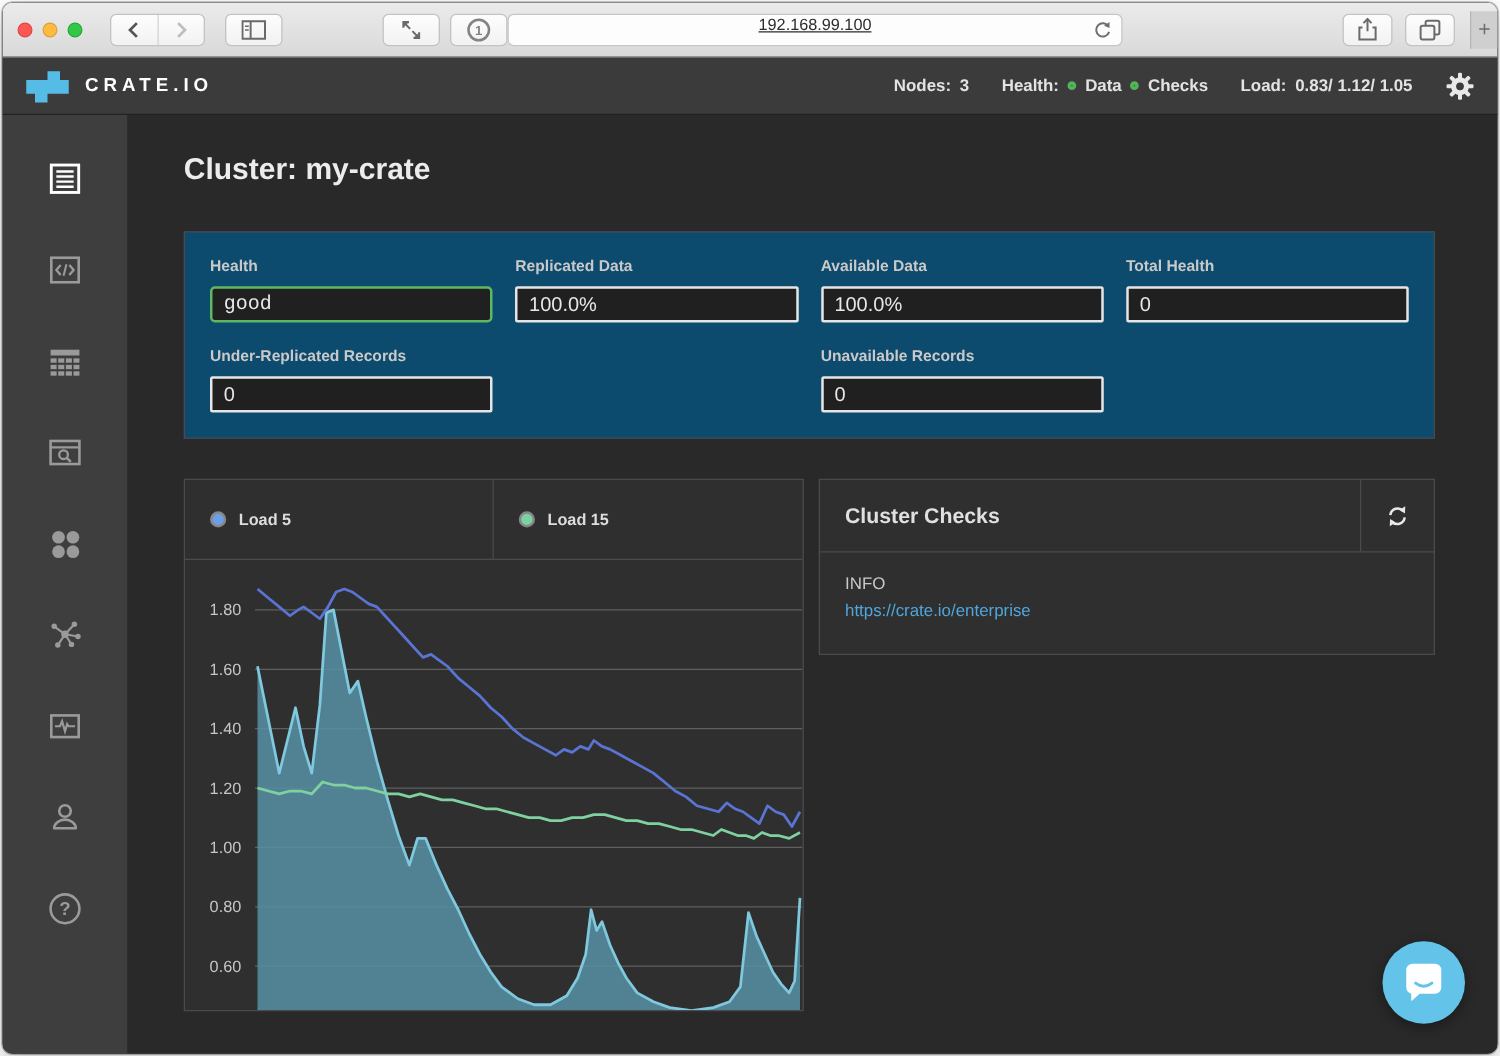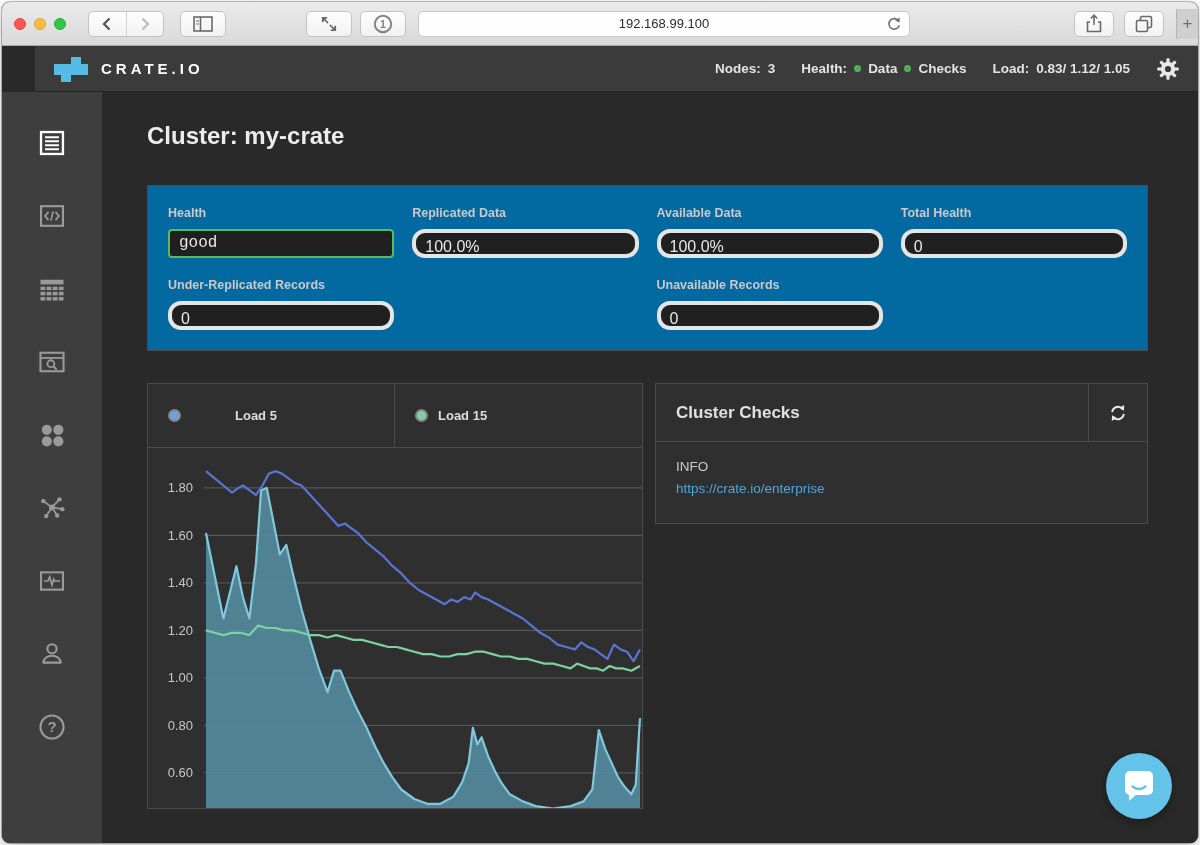--- a/index.html
+++ b/index.html
@@ -16,67 +16,67 @@
   .tl-yellow { background:#fdbc40; border:1px solid #de9f34; }
   .tl-green { background:#33c748; border:1px solid #27aa35; }
   .cbtn { height:26px; background:linear-gradient(#fdfdfd,#f2f2f2); border:1px solid #c3c3c3; border-radius:5px;
           display:inline-flex; align-items:center; justify-content:center; color:#5f5f5f; }
   .navgroup { margin-left:22px; display:flex; width:76px; padding:0; overflow:hidden; }
   .navgroup .half { flex:1; display:flex; align-items:center; justify-content:center; height:100%; }
   .navgroup .half + .half { border-left:1px solid #d2d2d2; }
   .sbtn { width:46px; margin-left:16px; }
   .expandbtn { width:46px; margin-left:80px; }
   .opwbtn { width:46px; margin-left:8px; }
-  .urlfield { position:relative; width:492px; height:26px; margin-left:12px; background:#fdfdfd;
-              border:1px solid #c6c6c6; border-radius:5px; display:flex; align-items:center; justify-content:center;
-              font-size:13px; color:#2d2d2d; }
+  .urlfield { position:relative; width:492px; height:26px; margin-left:0; background:#fdfdfd;
+              border:1px solid #c6c6c6; border-radius:5px; display:flex; align-items:flex-start; justify-content:center;
+              font-size:13px; color:#2d2d2d;text-decoration:underline; }
   .urlfield .reload { position:absolute; right:7px; top:4px; }
   .chromespacer { flex:1; }
   .sharebtn,.tabsbtn { width:40px; }
   .tabsbtn { margin-left:10px; }
   .newtab { width:22px; height:30px; margin-left:12px; background:#cfcfcf; border-left:1px solid #b5b5b5;
             display:flex; align-items:center; justify-content:center; color:#6e6e6e; font-size:17px; align-self:flex-start; margin-top:7px; }
 
   
-  .appbar { height:46px; background:#3b3b3b; display:flex; align-items:center; padding:0 18px; border-bottom:1px solid #222;margin-left:33px; }
+  .appbar { height:46px; background:#3b3b3b; display:flex; align-items:center; padding:0 18px; border-bottom:1px solid #222; }
   .brand { display:flex; align-items:center; gap:12px; }
   .brand-text { color:#ffffff; font-size:15px; font-weight:bold; letter-spacing:4px; }
   .appbar-right { margin-left:auto; display:flex; align-items:center; gap:26px; color:#e3e3e3; font-size:13.5px; font-weight:bold; }
   .statgroup { display:flex; align-items:center; gap:7px; }
   .ring { width:7px; height:7px; border:3px solid #54b358; border-radius:50%; display:inline-block; background:transparent; }
   .gearwrap { margin-left:0; display:flex; align-items:center; cursor:pointer; }
 
   
   .main { display:flex; height:751px; overflow:hidden; }
   .sidebar { width:100px; background:#3e3e3e; padding-top:14px; display:flex; flex-direction:column; align-items:center; flex-shrink:0; }
   .side-item { height:73px; display:flex; align-items:center; justify-content:center; width:100%; cursor:pointer; }
   .content { flex:1; background:#292929; padding:0 50px 0 45px; position:relative; overflow:hidden; }
 
   .page-title { margin-top:30px; font-size:24px; line-height:28px; font-weight:bold; color:#ececec; }
 
   
-  .overview-panel { margin-top:35px; border:1px solid #4b4b4b; background:#0369a1; padding:20px;
+  .overview-panel { margin-top:35px; border:1px solid #4b4b4b; background:#0c4a6e; padding:20px;
                     display:grid; grid-template-columns:repeat(4,1fr); column-gap:18px; row-gap:20px; }
   .field-label { font-size:12.5px; font-weight:bold; color:#c9c9c9; margin-bottom:9px; }
-  .field-value { height:29px; line-height:27px; background:#202020; border:4px solid #e5e5e5; border-radius:13px;
+  .field-value { height:29px; line-height:27px; background:#202020; border:2px solid #e5e5e5; border-radius:2px;
                  padding:0 9px; font-size:16px; color:#e8e8e8; }
   .field-value.good { border:2px solid #5db85f; border-radius:4px; line-height:25px;font-family:Liberation Mono, monospace; }
   .col3 { grid-column:3; }
 
   
   .panels-row { margin-top:32px; display:flex; gap:12px; align-items:flex-start; }
   .panel { border:1px solid #4b4b4b; background:#2f2f2f; }
   .panel-header { display:flex; border-bottom:1px solid #4b4b4b; }
   .panel-title { flex:1; padding:19px 20px 18px; font-size:17px; font-weight:bold; color:#e0e0e0; }
 
   .load-panel { width:496px; }
   .legend-cell { width:143px; border-left:1px solid #4b4b4b; display:flex; align-items:center; padding-left:18px; }
   .legend-row { display:flex; border-bottom:1px solid #4b4b4b; height:64px; }
   .legend-row .lcell { display:flex; align-items:center; padding-left:20px; }
-  .legend-row .lcell1 { width:247px; border-right:1px solid #4b4b4b;gap:44px; }
+  .legend-row .lcell1 { width:247px; border-right:1px solid #4b4b4b; }
   .legend-row .lcell2 { flex:1; }
   .dot { width:13px; height:13px; border-radius:50%; border:2.5px solid #878787; display:inline-block; flex-shrink:0; }
   .legend-label { font-size:13px; font-weight:bold; color:#dddddd; margin-left:10px; }
   .chart-wrap { height:360px; }
 
   .checks-panel { width:497px; }
   .refresh-cell { width:59px; border-left:1px solid #4b4b4b; display:flex; align-items:center; justify-content:center; cursor:pointer; }
   .checks-body { padding:15px 20px 24px; font-size:13.5px; color:#c9c9c9; line-height:1.52; }
   .checks-link { color:#4fa6dd; text-decoration:none; display:inline-block; margin-top:1px; }
 

